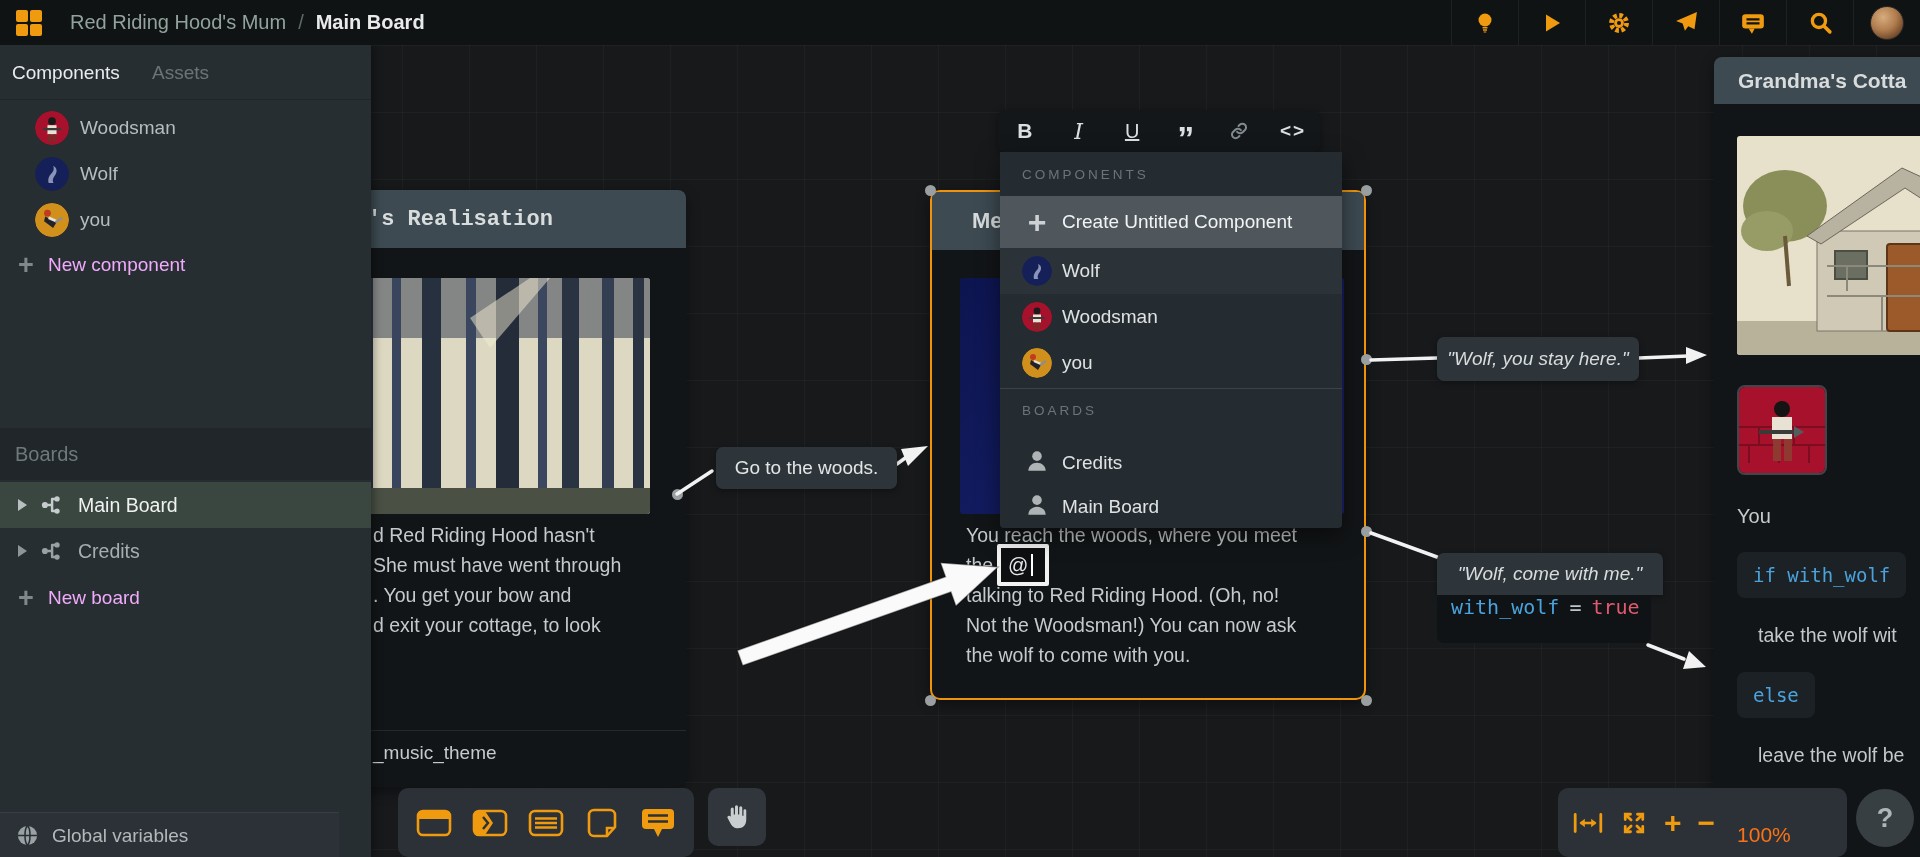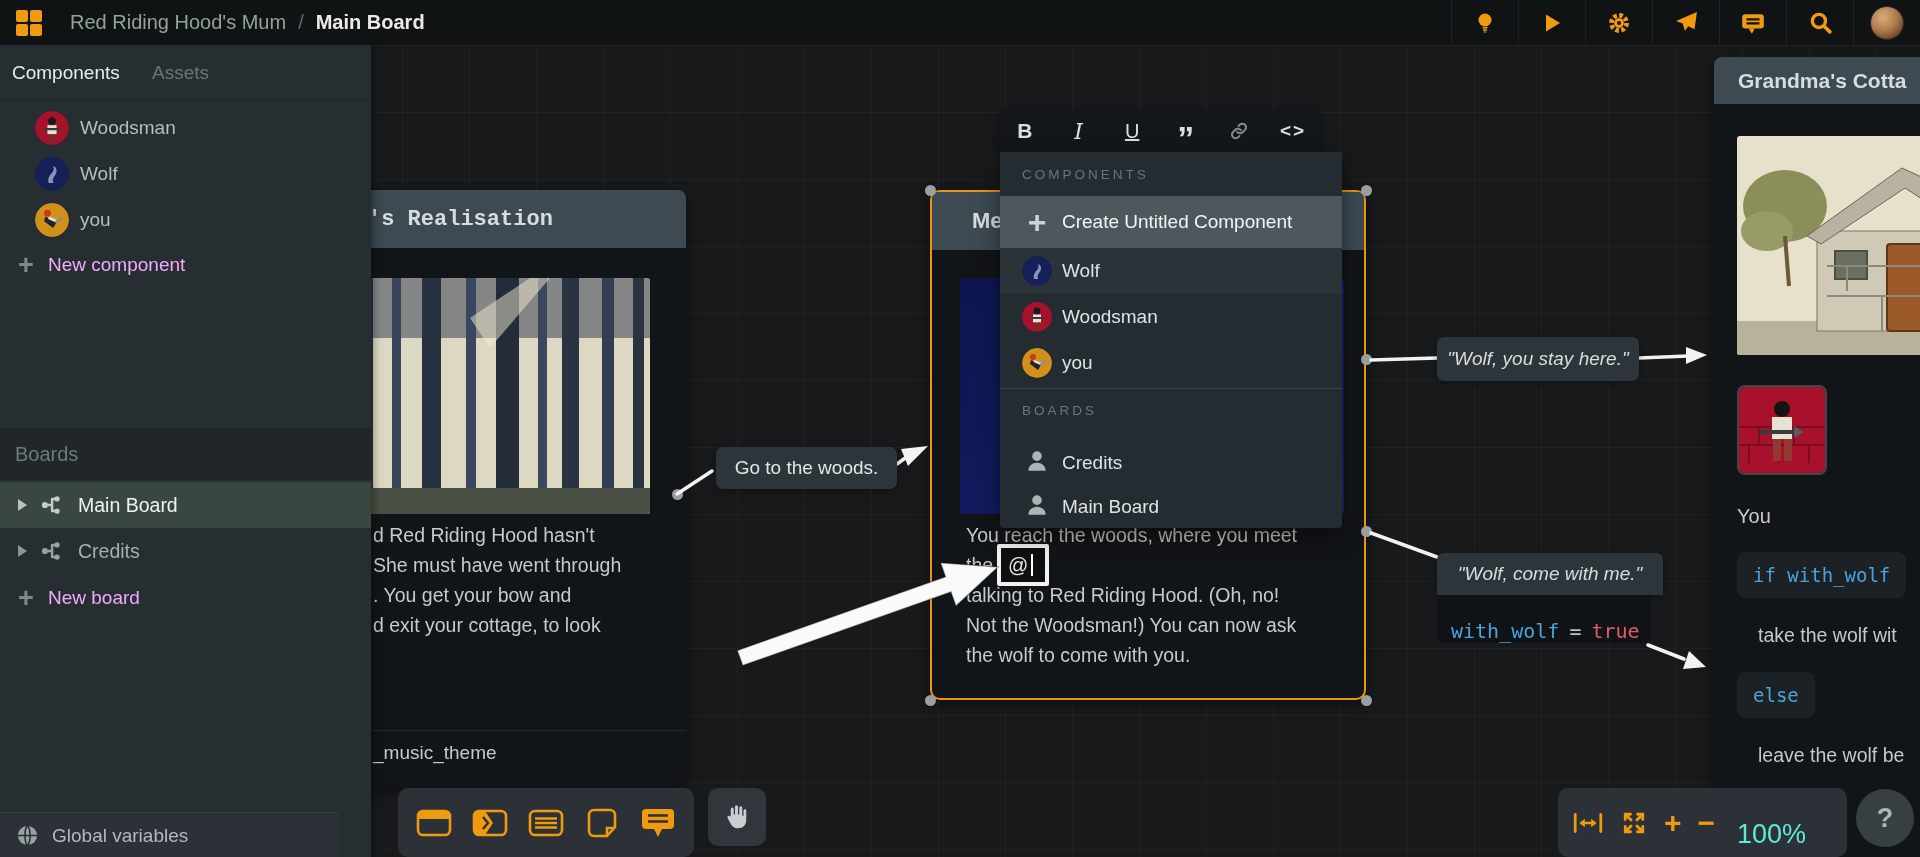--- a/index.html
+++ b/index.html
@@ -121,21 +121,21 @@
 
   
   .edge-label { position:absolute; background:#2e353a; border-radius:7px; display:flex;
     align-items:center; justify-content:center; color:#e2e5e5; font-size:19px; z-index:10;
     cursor:pointer; box-shadow:0 2px 6px rgba(0,0,0,.35); }
   #label-go { left:716px; top:447px; width:181px; height:42px; }
   #label-stay { left:1437px; top:337px; width:202px; height:44px; font-style:italic; color:#d9dcdc; }
   #label-come { left:1437px; top:553px; width:226px; height:42px; font-style:italic; color:#d9dcdc;
     border-radius:7px 7px 0 0; }
   #label-code { position:absolute; left:1437px; top:595px; width:214px; height:48px;
-    background:#0f1316; border-radius:0 0 7px 7px; display:flex; align-items:flex-end;
+    background:#0f1316; border-radius:0 0 7px 7px; display:flex; align-items:flex-start;
     padding-left:14px; font-family:"DejaVu Sans Mono", monospace; font-size:20px; z-index:10;
     cursor:pointer; }
   #label-code .lhs { color:#4aa3dc; }
   #label-code .op { color:#c0c5c7; margin:0 10px; }
   #label-code .rhs { color:#e25a6d; }
 
   
   #edges-svg { position:absolute; left:0; top:0; width:1920px; height:857px; z-index:9;
     pointer-events:none; }
   #cursor-svg { position:absolute; left:0; top:0; width:1920px; height:857px; z-index:35;
@@ -174,21 +174,21 @@
   .tool-btn { width:56px; height:56px; display:flex; align-items:center; justify-content:center;
     cursor:pointer; }
   #hand-btn { position:absolute; left:708px; top:788px; width:58px; height:58px; background:#30363b;
     border-radius:10px; z-index:45; display:flex; align-items:center; justify-content:center;
     cursor:pointer; }
   #zoom-panel { position:absolute; left:1558px; top:788px; width:289px; height:69px;
     background:#2b3136; border-radius:10px; z-index:45; display:flex; align-items:center;
     padding:0 14px; gap:16px; }
   .zoom-btn { display:flex; align-items:center; justify-content:center; cursor:pointer; }
   .zoom-sign { color:#f09a10; font-size:30px; font-weight:700; line-height:30px; cursor:pointer; }
-  #zoom-value { color:#5eead4; font-size:27px; margin-left:6px; cursor:pointer;margin-top:24px; }
+  #zoom-value { color:#f97316; font-size:21px; margin-left:6px; cursor:pointer;margin-top:24px; }
   #help-btn { position:absolute; left:1856px; top:789px; width:58px; height:58px; border-radius:50%;
     background:#383f43; z-index:45; display:flex; align-items:center; justify-content:center;
     color:#b0b6b8; font-size:27px; font-weight:800; cursor:pointer; }
 </style>
 </head>
 <body>
 
 <div id="app">
 
   <div id="canvas"></div>

